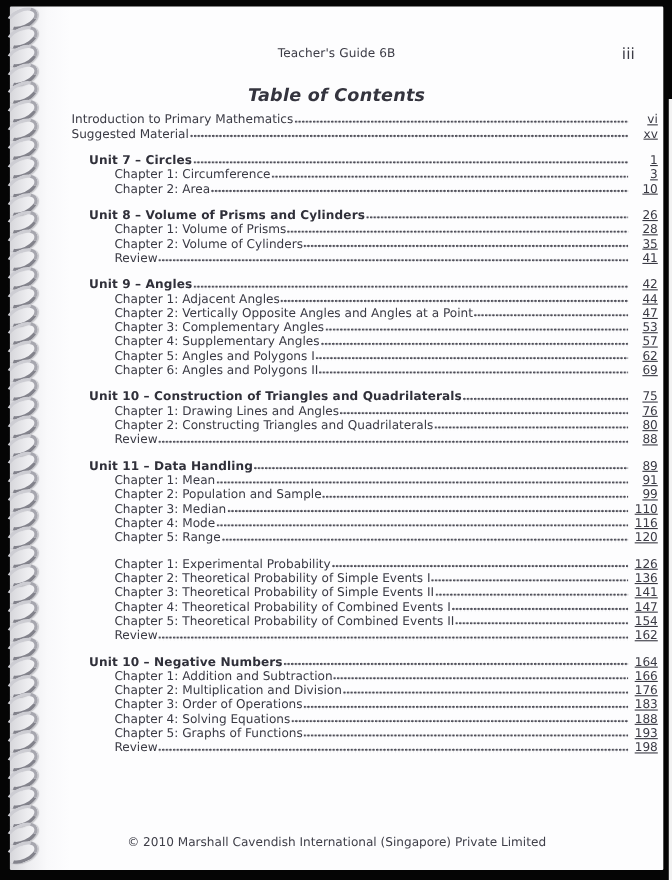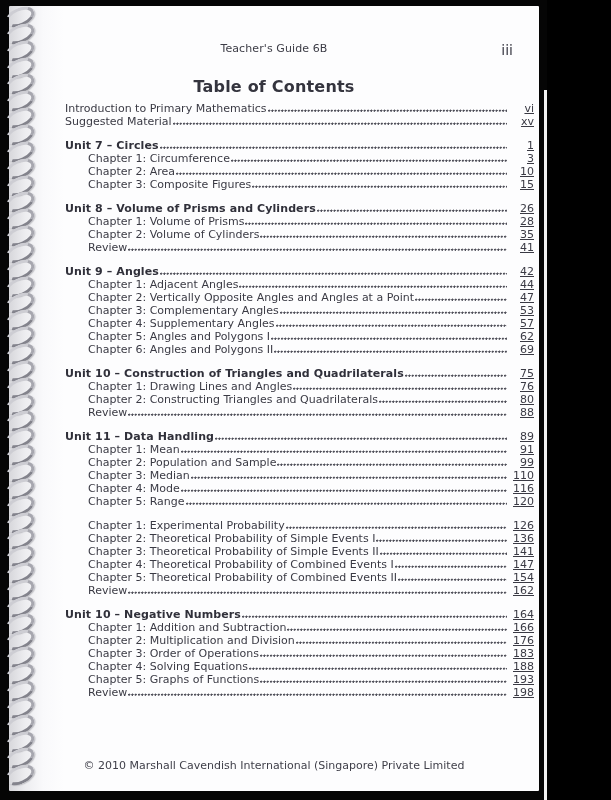--- a/index.html
+++ b/index.html
@@ -6,21 +6,21 @@
     margin: 0;
     padding: 0;
     background: #000;
     width: 611px;
     height: 800px;
     overflow: hidden;
     font-family: "DejaVu Sans", "Liberation Sans", sans-serif;
   }
   .stage {
     position: relative;
-    width: 547px;
+    width: 611px;
     height: 800px;
     background: #050505;
   }
   
   .page {
     position: absolute;
     top: 6px;
     left: 9px;
     right: 8px;
     bottom: 9px;
@@ -80,20 +80,21 @@
     position: absolute;
     top: 71px;
     left: 0;
     right: 0;
     margin: 0;
     text-align: center;
     font-size: 16px;
     font-weight: bold;
     color: #34343e;
     letter-spacing: 0.2px;
+    font-style: italic;
   }
   .toc {
     position: absolute;
     top: 96px;
     left: 56px;
     right: 5px;
     font-size: 11px;
     color: #3a3a44;
   }
   .row {
@@ -119,21 +120,21 @@
     background-repeat: repeat-x;
     background-position: left bottom;
     min-width: 8px;
   }
   .pg {
     flex: 0 0 auto;
     min-width: 24px;
     text-align: right;
     text-decoration: underline;
   }
-  .unit-block { margin-top: 11px; }
+  .unit-block { margin-top: 11px; margin-left: 16px; }
   .front-block { margin-top: 0; }
   .footer {
     position: absolute;
     bottom: 19px;
     left: 0;
     right: 0;
     text-align: center;
     font-size: 11px;
     color: #3f3f49;
   }
@@ -221,25 +222,20 @@
           <div class="row chapter">
             <span class="lbl">Chapter 1: Circumference</span>
             <span class="leader"></span>
             <span class="pg">3</span>
           </div>
           <div class="row chapter">
             <span class="lbl">Chapter 2: Area</span>
             <span class="leader"></span>
             <span class="pg">10</span>
           </div>
-          <div class="row chapter">
-            <span class="lbl">Chapter 3: Composite Figures</span>
-            <span class="leader"></span>
-            <span class="pg">15</span>
-          </div>
         </div>
         <div class="unit-block">
           <div class="row unit">
             <span class="lbl">Unit 8 – Volume of Prisms and Cylinders</span>
             <span class="leader"></span>
             <span class="pg">26</span>
           </div>
           <div class="row chapter">
             <span class="lbl">Chapter 1: Volume of Prisms</span>
             <span class="leader"></span>

